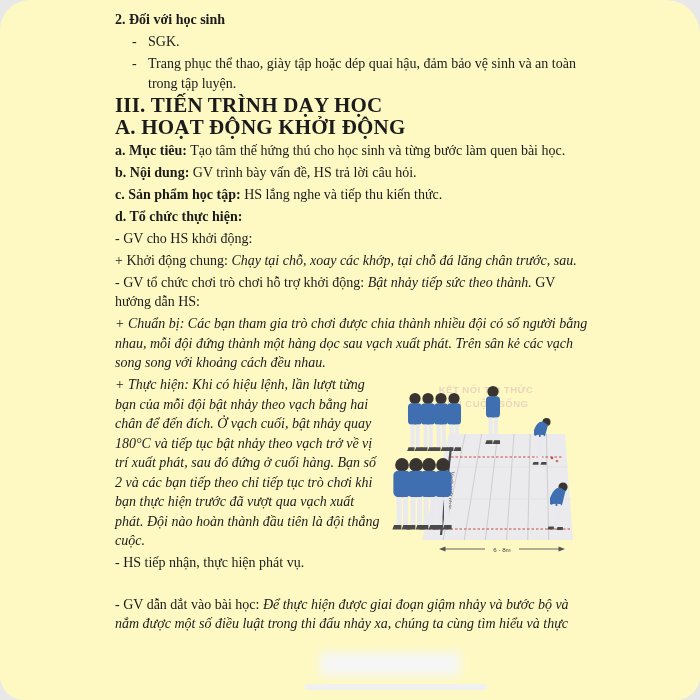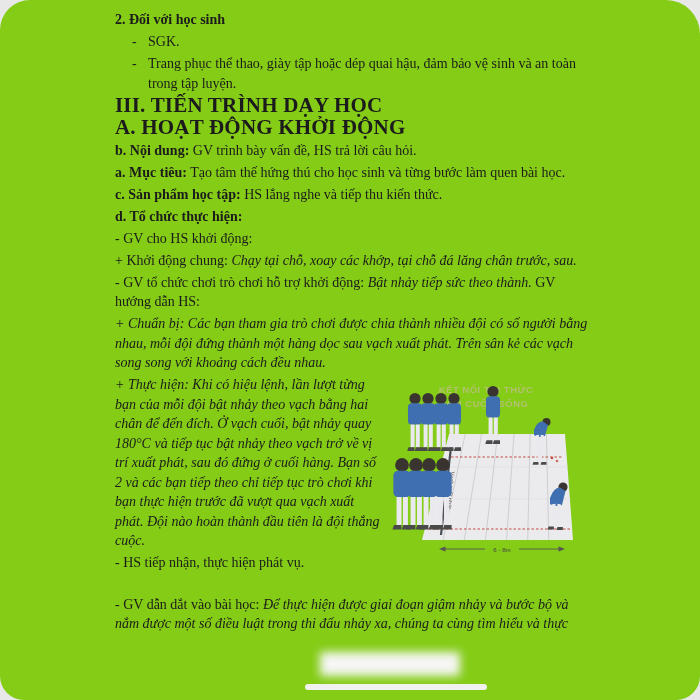--- a/index.html
+++ b/index.html
@@ -3,21 +3,21 @@
 <meta charset="utf-8">
 <style>
   html,body{margin:0;padding:0;}
   body{
     width:700px;height:700px;
     background:#e8e8e8;
     font-family:"Liberation Serif","DejaVu Serif",serif;
   }
   .page{
     position:relative;width:700px;height:700px;
-    background:#84cc16;border-radius:30px 34px 24px 24px;
+    background:#fef9c3;border-radius:30px 34px 24px 24px;
     overflow:hidden;
   }
   .content{
     position:absolute;top:10px;left:115px;width:479px;
     color:#1b1b1b;font-size:14px;line-height:19.5px;
   }
   p{margin:0 0 2.5px;}
   .b{font-weight:bold;}
   .i{font-style:italic;}
   .h{font-weight:bold;font-size:21px;letter-spacing:.2px;margin:1px 0 3px;}
@@ -50,23 +50,23 @@
       <span>SGK.</span>
     </div>
     <div class="sub">
       <span class="dash">-</span>
       <span>Trang phục thể thao, giày tập hoặc dép quai hậu, đảm bảo vệ sinh và an toàn trong tập luyện.</span>
     </div>
 
     <p class="h">III. TIẾN TRÌNH DẠY HỌC</p>
     <p class="h">A. HOẠT ĐỘNG KHỞI ĐỘNG</p>
 
+    <p><span class="b">a. Mục tiêu:</span> <span>Tạo tâm thế hứng thú cho học sinh và từng bước làm quen bài học.</span></p>
+
     <p><span class="b">b. Nội dung:</span> <span>GV trình bày vấn đề, HS trả lời câu hỏi.</span></p>
-
-    <p><span class="b">a. Mục tiêu:</span> <span>Tạo tâm thế hứng thú cho học sinh và từng bước làm quen bài học.</span></p>
 
     <p><span class="b">c. Sản phẩm học tập:</span> <span>HS lắng nghe và tiếp thu kiến thức.</span></p>
 
     <p class="b">d. Tổ chức thực hiện:</p>
 
     <p>- GV cho HS khởi động:</p>
 
     <p><span>+ Khởi động chung:</span> <span class="i">Chạy tại chỗ, xoay các khớp, tại chỗ đá lăng chân trước, sau.</span></p>
 
 

